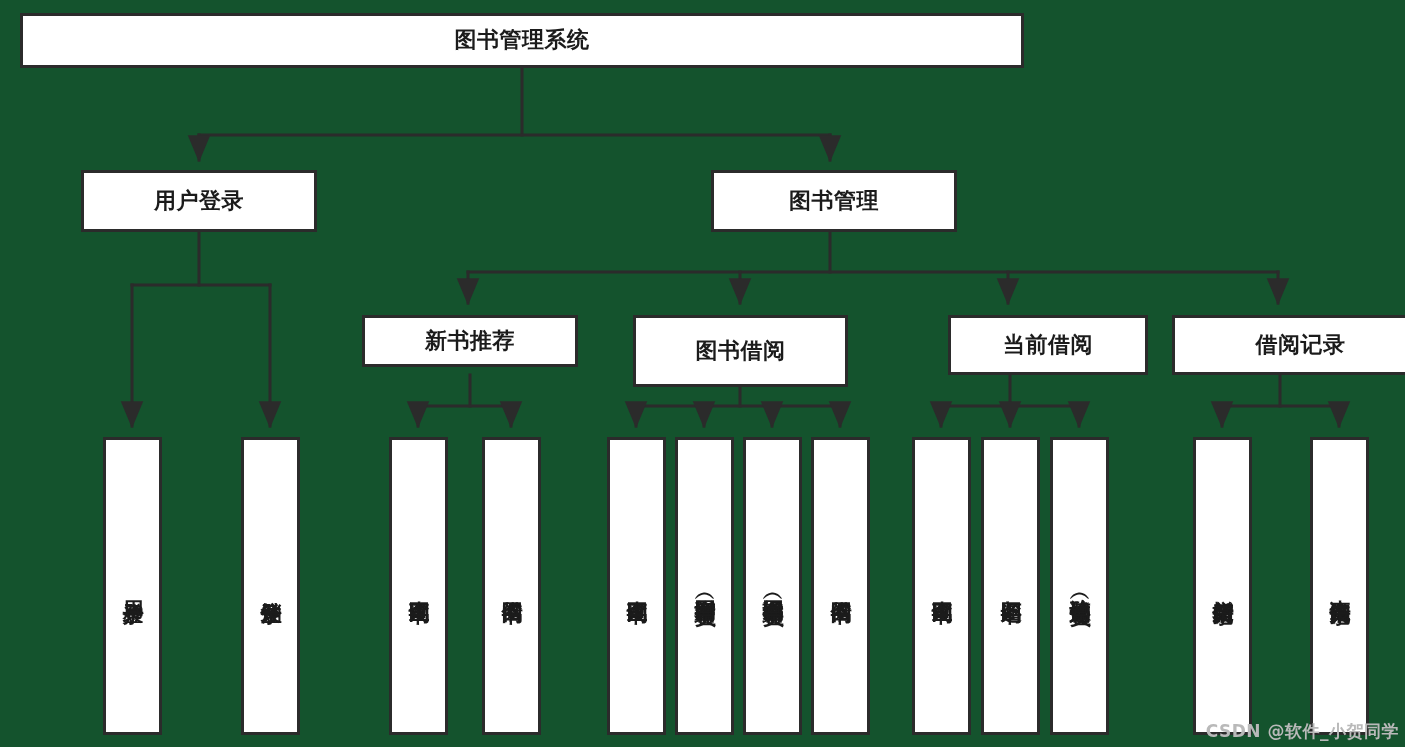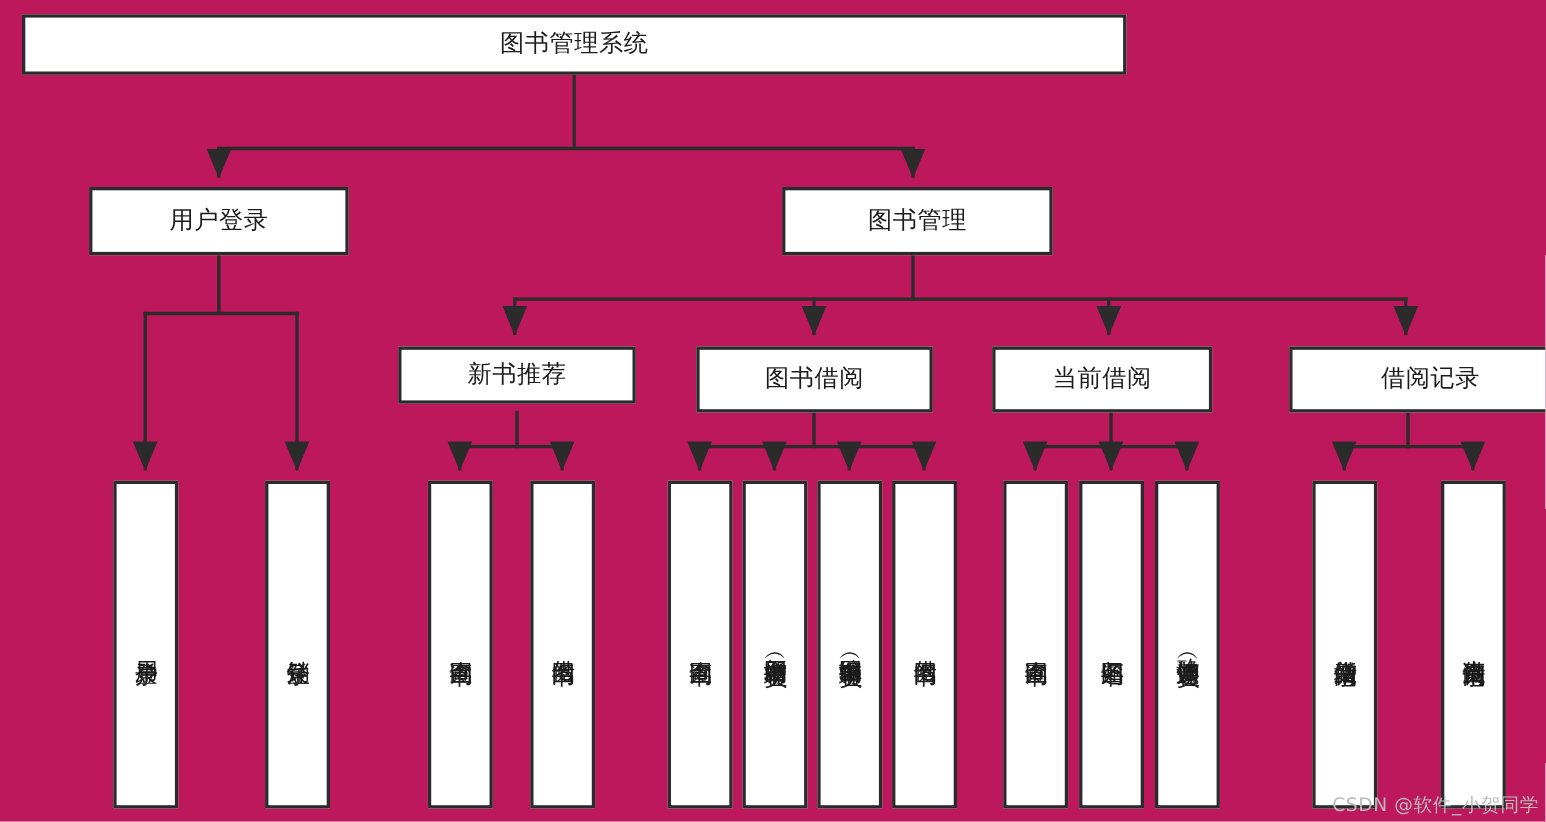--- a/index.html
+++ b/index.html
@@ -8,22 +8,23 @@
     padding: 0;
     background: #ffffff;
   }
   body {
     font-family: "DejaVu Sans", "Liberation Sans", sans-serif;
   }
   #canvas {
     position: relative;
     width: 1405px;
     height: 747px;
-    background: #be185d;
+    background: #14532d;
     overflow: hidden;
+    font-weight: bold;
   }
   #edges {
     position: absolute;
     left: 0;
     top: 0;
     width: 1405px;
     height: 747px;
     pointer-events: none;
   }
   .node {
@@ -135,25 +136,25 @@
   </div>
 
   <div class="node" style="left:711px; top:170px; width:246px; height:62px;">
     <span class="label">图书管理</span>
   </div>
 
   <div class="node" style="left:362px; top:315px; width:216px; height:52px;">
     <span class="label">新书推荐</span>
   </div>
 
-  <div class="node" style="left:633px; top:315px; width:215px; height:60px;">
+  <div class="node" style="left:633px; top:315px; width:215px; height:72px;">
     <span class="label">图书借阅</span>
   </div>
 
-  <div class="node" style="left:902px; top:315px; width:200px; height:60px;">
+  <div class="node" style="left:948px; top:315px; width:200px; height:60px;">
     <span class="label">当前借阅</span>
   </div>
 
   <div class="node" style="left:1172px; top:315px; width:257px; height:60px;">
     <span class="label">借阅记录</span>
   </div>
 
   <div class="node leaf" style="left:103px; top:437px; width:59px; height:298px;">
     <span class="label">用户登录</span>
   </div>

